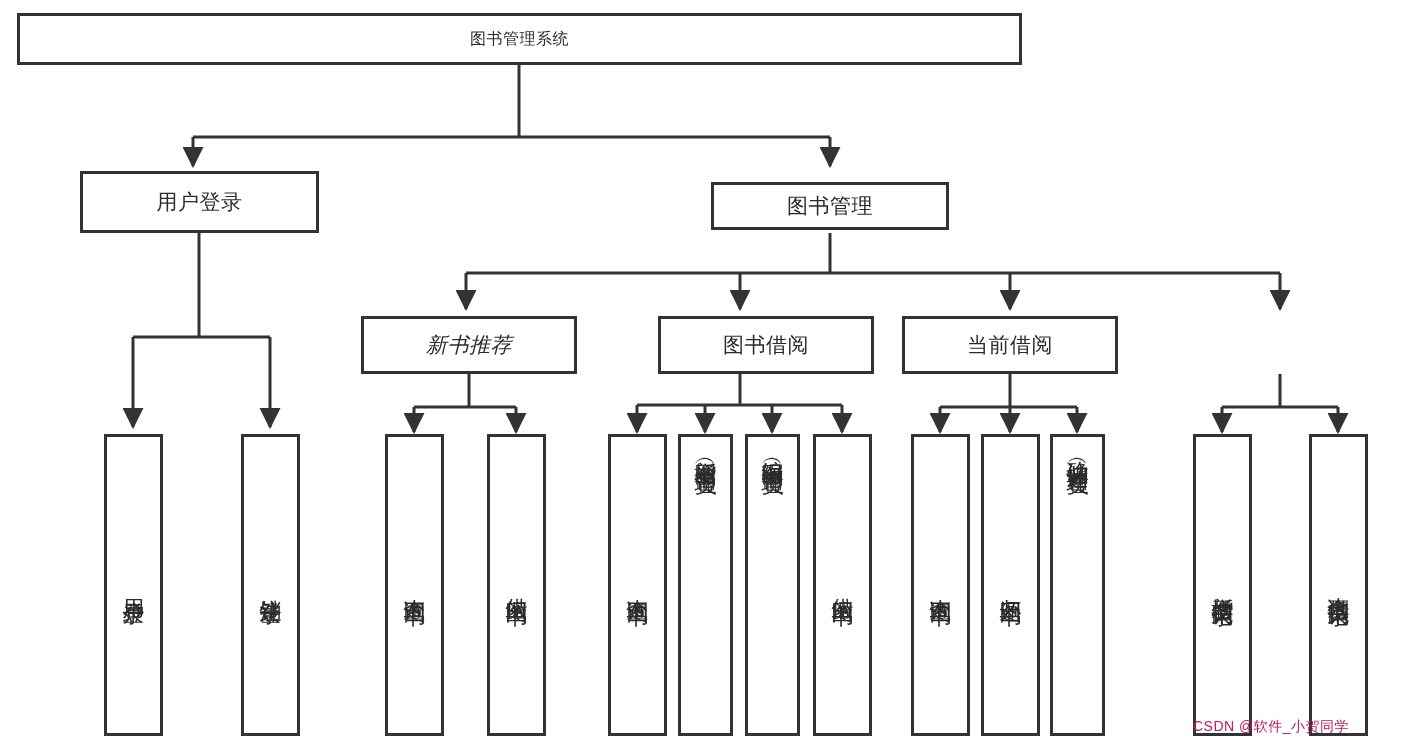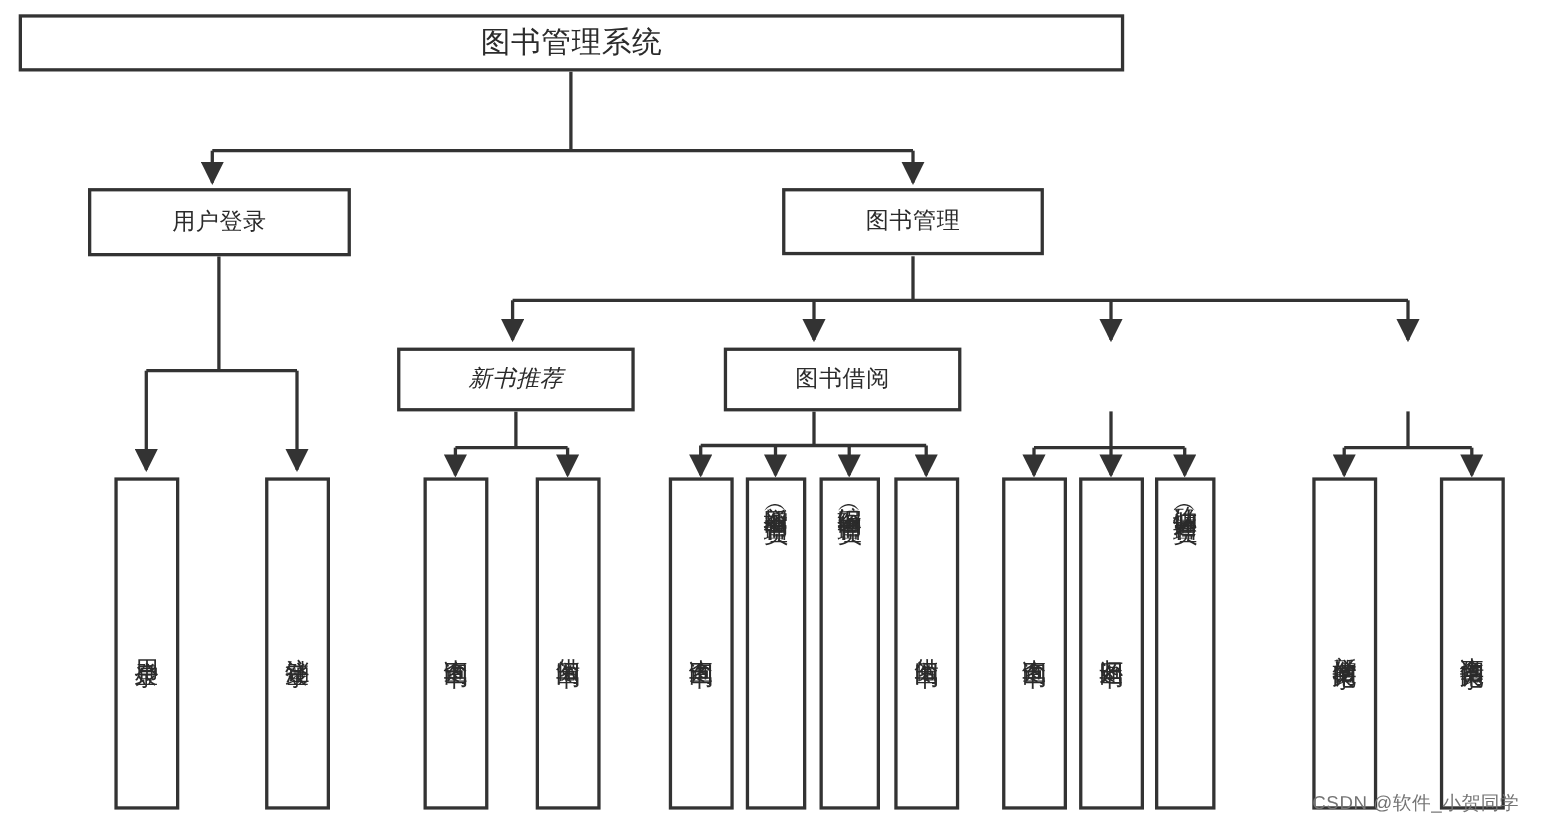--- a/index.html
+++ b/index.html
@@ -33,21 +33,21 @@
   }
   .node .lbl{
     color:#2b2b2b;
     font-size:21px;
     line-height:1.25;
     letter-spacing:0.5px;
     white-space:nowrap;
   }
   
   .node.root{border-width:3px;}
-  .node.root .lbl{font-size:27px;}
+  .node.root .lbl{font-size:16px;}
   .node.mid .lbl{font-size:21px;}
 
   
   .node.leaf{
     align-items:flex-start;
     justify-content:center;
     padding-top:6px;
   }
   .node.leaf .lbl{
     writing-mode:vertical-rl;
@@ -58,22 +58,22 @@
     letter-spacing:2px;
     transform:translateY(0);
   }
   
   .node.leaf.center{
     align-items:center;
     padding-top:0;
   }
   .watermark{
     position:absolute;
-    color:#737373;
-    font-size:17px;
+    color:#be185d;
+    font-size:14px;
     white-space:nowrap;
     z-index:5;
     letter-spacing:0.5px;
   }
 </style>
 </head>
 <body>
 
 <div id="stage">
 
@@ -131,32 +131,35 @@
   </svg>
 
   <div class="node root" style="left:17px; top:13px; width:1005px; height:52px;">
     <span class="lbl">图书管理系统</span>
   </div>
 
   <div class="node mid" style="left:80px; top:171px; width:239px; height:62px;">
     <span class="lbl">用户登录</span>
   </div>
 
-  <div class="node mid" style="left:711px; top:171px; width:238px; height:61px;">
+  <div class="node mid" style="left:711px; top:182px; width:238px; height:48px;">
     <span class="lbl">图书管理</span>
   </div>
 
   <div class="node mid" style="left:361px; top:316px; width:216px; height:58px;font-style:italic;">
     <span class="lbl">新书推荐</span>
   </div>
 
   <div class="node mid" style="left:632px; top:316px; width:216px; height:58px;margin-left:26px;">
     <span class="lbl">图书借阅</span>
   </div>
 
+  <div class="node mid" style="left:902px; top:316px; width:216px; height:58px;">
+    <span class="lbl">当前借阅</span>
+  </div>
 
 
   <div class="node leaf center" style="left:104px; top:434px; width:59px; height:302px;">
     <span class="lbl">用户登录</span>
   </div>
 
   <div class="node leaf center" style="left:241px; top:434px; width:59px; height:302px;">
     <span class="lbl">注销登录</span>
   </div>
 

